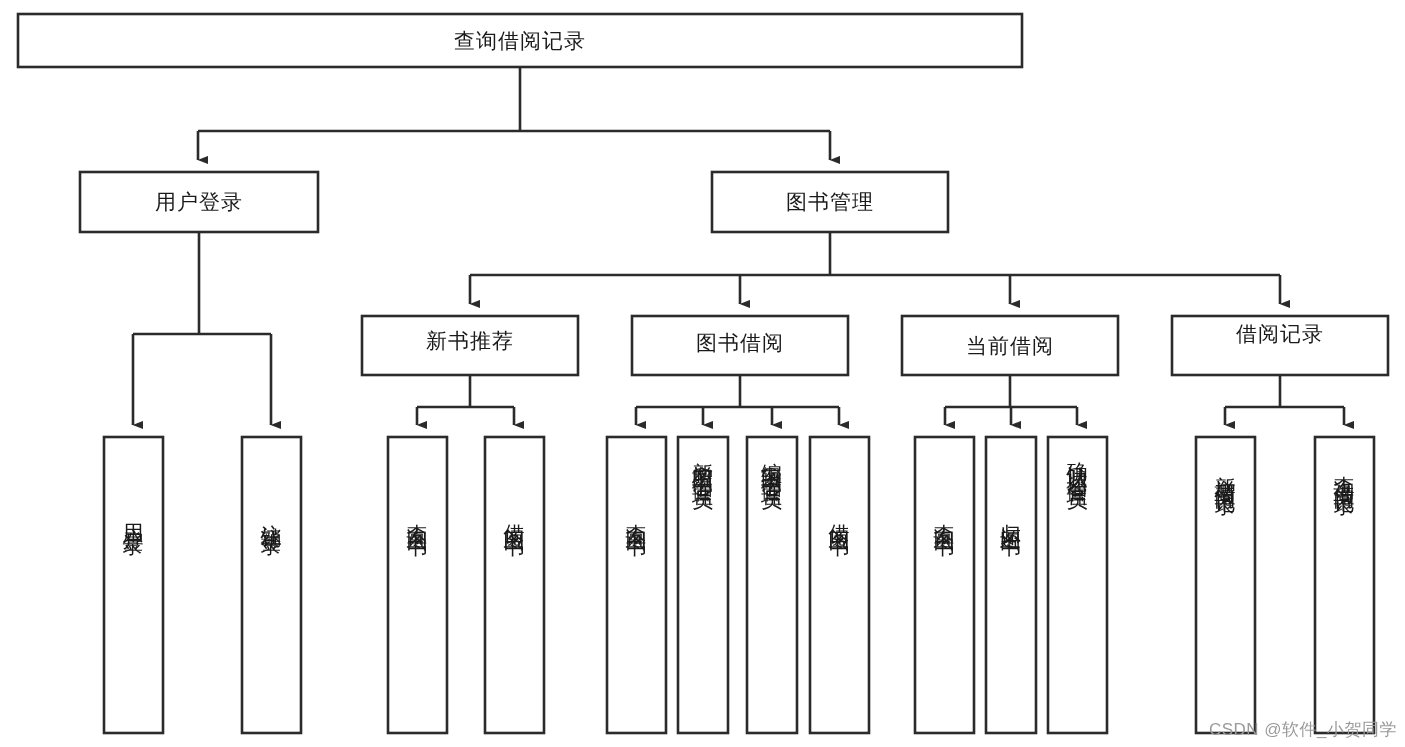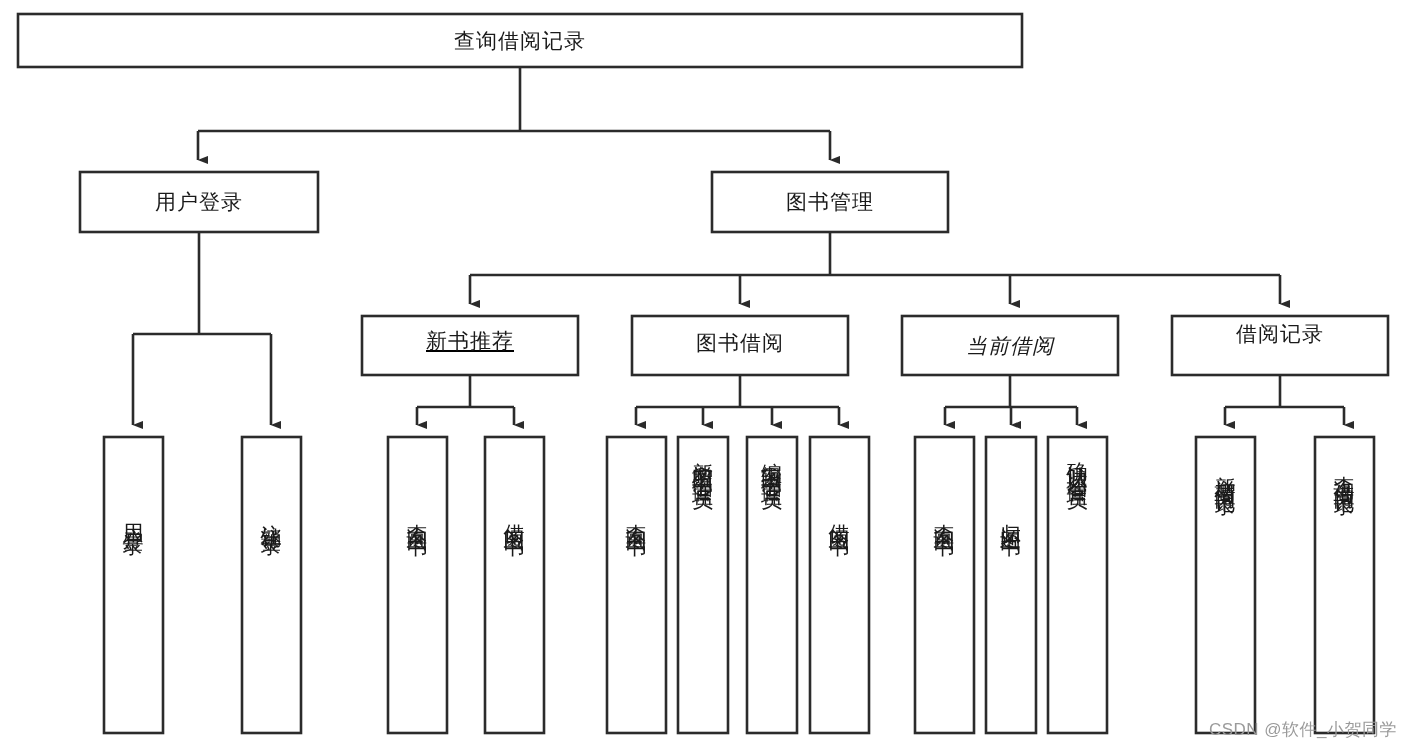--- a/index.html
+++ b/index.html
@@ -179,27 +179,27 @@
   </div>
 
   <div class="hlabel-wrap" style="left:80px; top:172px; width:238px; height:60px;">
     <span class="hlabel-text">用户登录</span>
   </div>
 
   <div class="hlabel-wrap" style="left:712px; top:172px; width:236px; height:60px;">
     <span class="hlabel-text">图书管理</span>
   </div>
 
-  <div class="hlabel-wrap" style="left:362px; top:316px; width:216px; height:49px;text-decoration:underline;">
+  <div class="hlabel-wrap" style="left:362px; top:316px; width:216px; height:49px;">
     <span class="hlabel-text">新书推荐</span>
   </div>
   <div class="hlabel-wrap" style="left:632px; top:316px; width:216px; height:54px;">
     <span class="hlabel-text">图书借阅</span>
   </div>
-  <div class="hlabel-wrap" style="left:902px; top:316px; width:216px; height:59px;font-style:italic;">
+  <div class="hlabel-wrap" style="left:902px; top:316px; width:216px; height:59px;">
     <span class="hlabel-text">当前借阅</span>
   </div>
   <div class="hlabel-wrap" style="left:1172px; top:304px; width:216px; height:59px;">
     <span class="hlabel-text">借阅记录</span>
   </div>
 
   <div class="vlabel-wrap" style="left:104px; top:437px; width:59px; height:296px; padding-top:70px;">
     <span class="vlabel-text">用户登录</span>
   </div>
   <div class="vlabel-wrap" style="left:242px; top:437px; width:59px; height:296px; padding-top:70px;">

